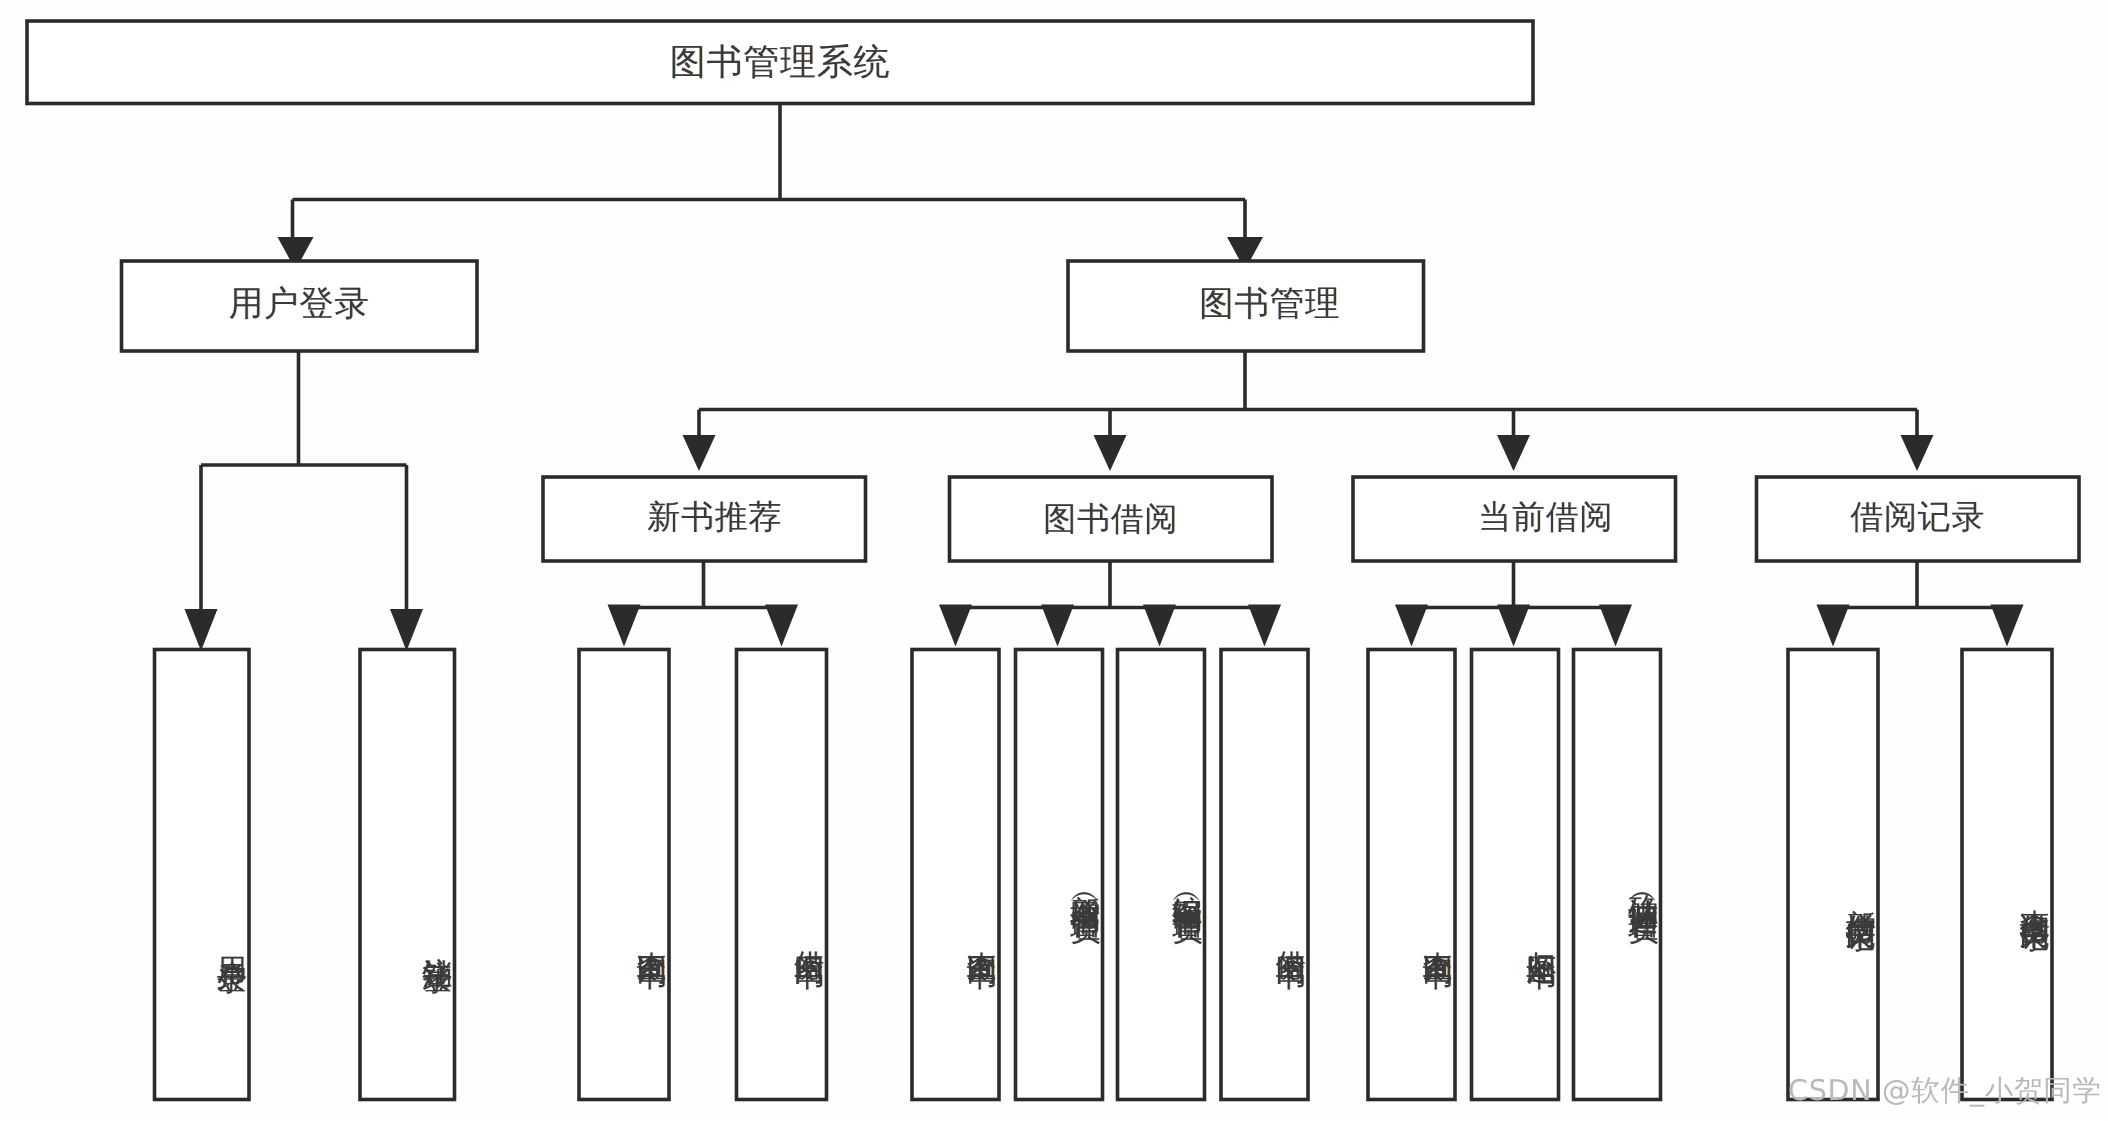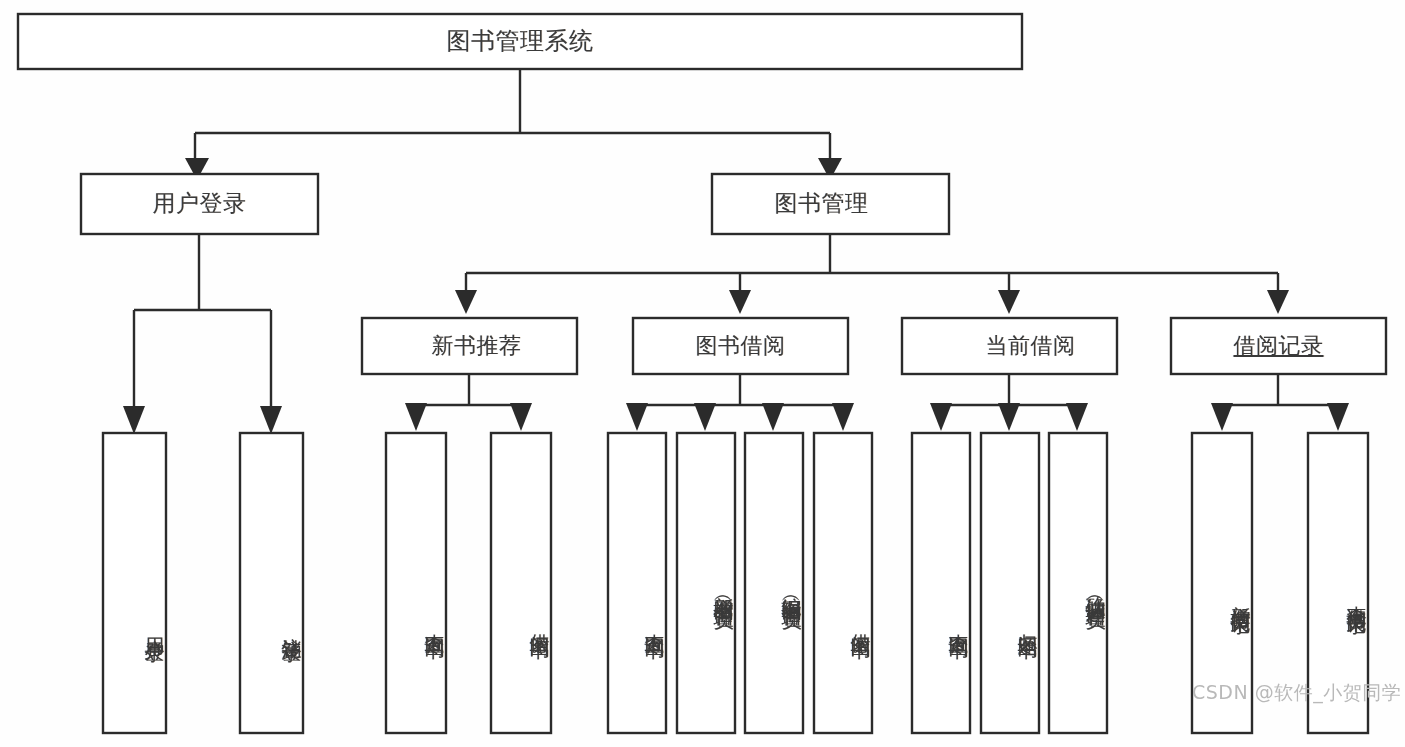--- a/index.html
+++ b/index.html
@@ -150,29 +150,29 @@
 
       <rect class="node-box" x="1192" y="433" width="60" height="300"></rect>
       <rect class="node-box" x="1308" y="433" width="60" height="300"></rect>
     </g>
   </svg>
 
   <div class="node-label" style="left:18px; top:14px; width:1004px; height:55px; font-size:24px;">图书管理系统</div>
 
   <div class="node-label" style="left:81px; top:174px; width:237px; height:60px; font-size:23px;">用户登录</div>
 
-  <div class="node-label" style="left:703px; top:174px; width:237px; height:60px; font-size:23px;">图书管理</div>
+  <div class="node-label" style="left:728px; top:174px; width:237px; height:60px; font-size:23px;">图书管理</div>
 
   <div class="node-label" style="left:369px; top:318px; width:215px; height:56px; font-size:22px;">新书推荐</div>
 
   <div class="node-label" style="left:633px; top:318px; width:215px; height:56px; font-size:22px;font-family:Liberation Serif, serif;">图书借阅</div>
 
   <div class="node-label" style="left:902px; top:318px; width:257px; height:56px; font-size:22px;">当前借阅</div>
 
-  <div class="node-label" style="left:1171px; top:318px; width:215px; height:56px; font-size:22px;text-decoration:underline;">借阅记录</div>
+  <div class="node-label" style="left:1171px; top:318px; width:215px; height:56px; font-size:22px;">借阅记录</div>
 
   <div class="node-label vertical" style="left:103px; top:513px; width:63px; height:220px;">用户登录</div>
 
   <div class="node-label vertical" style="left:240px; top:513px; width:63px; height:220px;">注销登录</div>
 
   <div class="node-label vertical" style="left:386px; top:505px; width:60px; height:228px;">查询图书</div>
 
   <div class="node-label vertical" style="left:491px; top:505px; width:60px; height:228px;">借阅图书</div>
 
   <div class="node-label vertical" style="left:608px; top:505px; width:58px; height:228px;">查询图书</div>
@@ -186,15 +186,15 @@
   <div class="node-label vertical" style="left:912px; top:505px; width:58px; height:228px;">查询图书</div>
 
   <div class="node-label vertical" style="left:981px; top:505px; width:58px; height:228px;">归还图书</div>
 
   <div class="node-label vertical" style="left:1049px; top:440px; width:58px; height:293px;">确认归还（管理员）</div>
 
   <div class="node-label vertical" style="left:1192px; top:453px; width:60px; height:280px;">新增借阅记录</div>
 
   <div class="node-label vertical" style="left:1308px; top:453px; width:60px; height:280px;">查询借阅记录</div>
 
-  <div class="watermark" style="left:1192px; top:680px;">CSDN @软件_小贺同学</div>
+  <div class="watermark" style="left:1192px; top:714px;">CSDN @软件_小贺同学</div>
 
 </div>
 
 </body></html>

